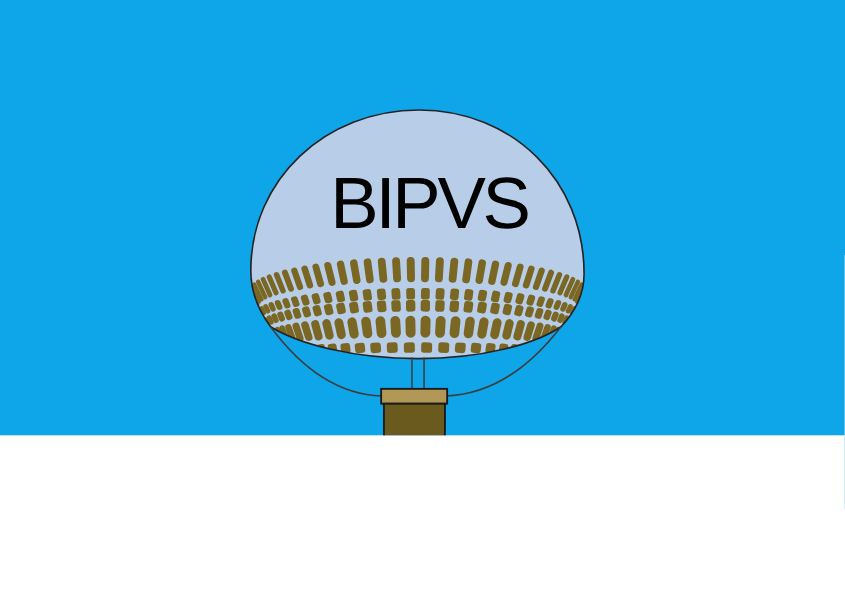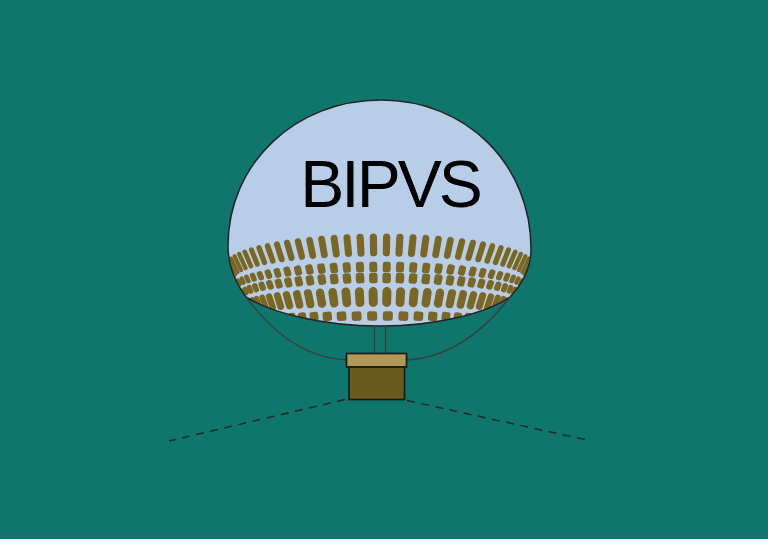--- a/index.html
+++ b/index.html
@@ -4,22 +4,22 @@
 <style>
   html, body {
     margin: 0;
     padding: 0;
     background: #ffffff;
     font-family: "Liberation Sans", sans-serif;
   }
   .canvas {
     position: relative;
     width: 768px;
-    height: 539px;
-    background: #0f766e;
+    height: 396px;
+    background: #0ea5e9;
     overflow: hidden;
     text-align: center;
   }
   svg { display: block; }
   .balloon-label {
     font-family: "Liberation Sans", sans-serif;
     font-weight: 400;
     font-size: 66px;
     letter-spacing: -3px;
   }

